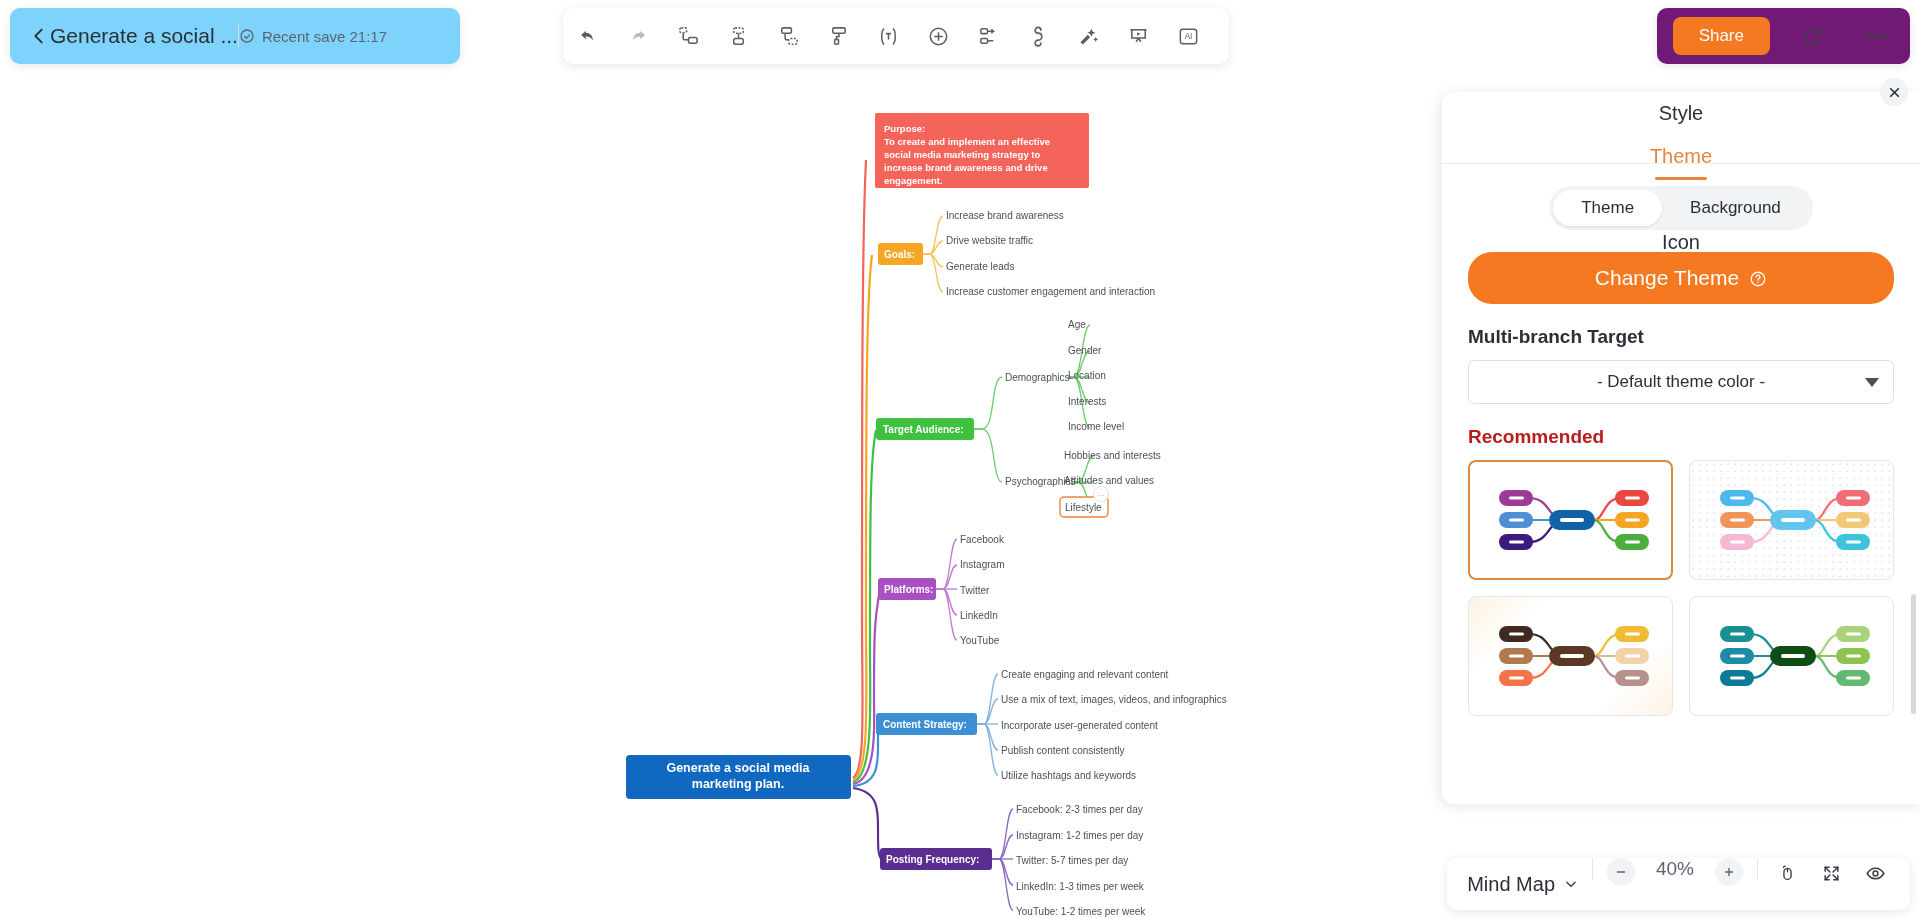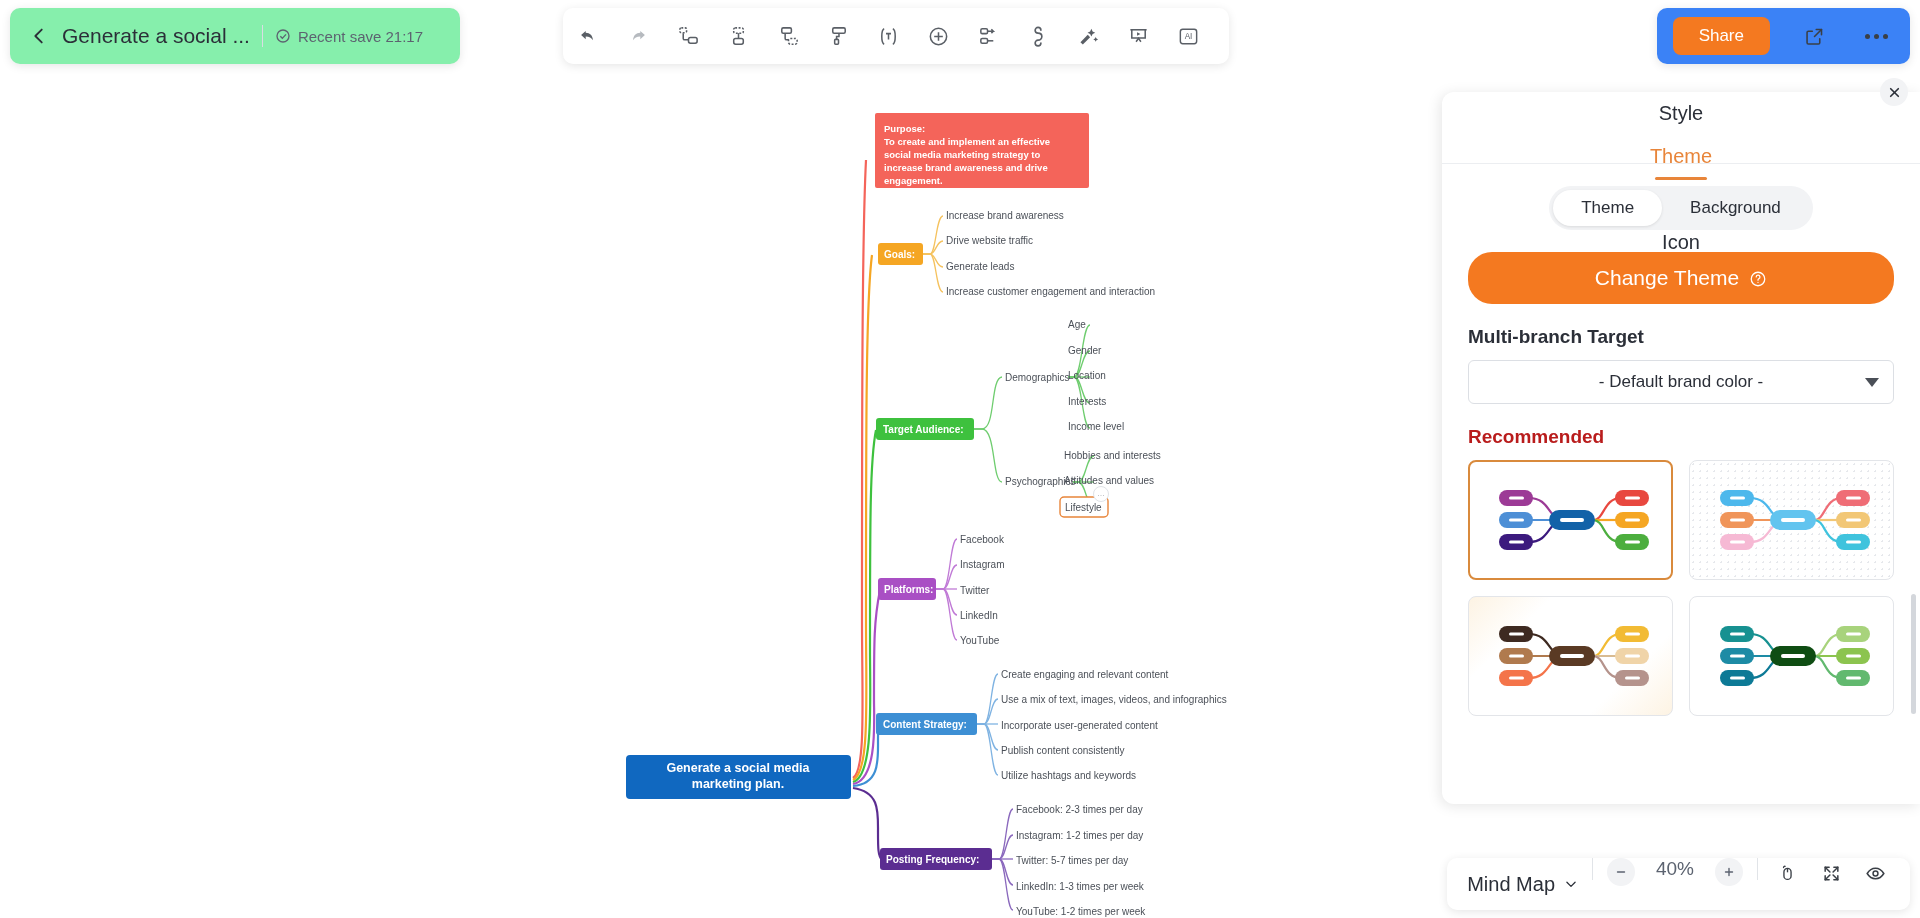--- a/index.html
+++ b/index.html
@@ -8,23 +8,23 @@
     font-family: "Liberation Sans", sans-serif;
     background: #ffffff;
     overflow: hidden;
   }
   #app { position: relative; width: 1920px; height: 918px; }
 
   
   .titlebar {
     position: absolute; left: 10px; top: 8px;
     width: 450px; height: 56px;
-    background: #86efac; border-radius: 10px;
+    background: #7dd3fc; border-radius: 10px;
     box-shadow: 0 2px 10px rgba(0,0,0,.10);
-    display: flex; align-items: center; padding: 0 18px; gap: 12px;
+    display: flex; align-items: center; padding: 0 18px; 
   }
   .back-chevron { width: 22px; height: 22px; flex: none; cursor: pointer; }
   .doc-title {
     font-size: 21px; color: #2b2f38; white-space: nowrap;
     overflow: hidden; text-overflow: ellipsis; max-width: 210px;
   }
   .tb-divider { width: 1px; height: 22px; background: #d9dde3; }
   .save-status { display: flex; align-items: center; gap: 7px; color: #5c6370; font-size: 15px; white-space: nowrap;}
   .check-circle { width: 16px; height: 16px; flex: none; }
 
@@ -38,21 +38,21 @@
   .tool-btn {
     width: 38px; height: 38px; border-radius: 7px;
     display: flex; align-items: center; justify-content: flex-start;
     cursor: pointer; color: #0f172a; background: transparent; border: 0;
   }
   .tool-btn svg { display: block; }
 
   
   .topright {
     position: absolute; right: 10px; top: 8px; height: 56px;
-    background: #3b82f6; border-radius: 10px;
+    background: #701a75; border-radius: 10px;
     box-shadow: 0 2px 10px rgba(0,0,0,.10);
     display: flex; align-items: center; padding: 0 16px; gap: 26px;
   }
   .share-btn {
     background: #f47920; color: #fff; border: 0; border-radius: 8px;
     padding: 9px 26px; font-size: 17px; cursor: pointer;
     font-family: "Liberation Sans", sans-serif;
   }
   .icon-btn { width: 36px; height: 36px; display:flex; align-items:center;
     justify-content:center; cursor:pointer; color:#3a3f46; border-radius:6px; }
@@ -450,21 +450,21 @@
           <svg width="18" height="18" viewBox="0 0 24 24" fill="none" stroke="#ffffff" stroke-width="1.7">
             <circle cx="12" cy="12" r="9"></circle>
             <path d="M9.6 9.3a2.5 2.5 0 1 1 3.3 2.4c-.6.3-.9.8-.9 1.5v.4" stroke-linecap="round"></path>
             <circle cx="12" cy="16.4" r=".9" fill="#fff" stroke="none"></circle>
             </svg>
         </span>
       </button>
 
       <div class="section-title">Multi-branch Target</div>
       <div class="select-box">
-        <span>- Default brand color -</span>
+        <span>- Default theme color -</span>
         <span class="select-caret"></span>
       </div>
 
       <div class="rec-title">Recommended</div>
       <div class="theme-grid">
 
         <div class="theme-card selected">
           <svg width="180" height="92" viewBox="0 0 180 92">
             <g fill="none" stroke-width="2.2">
               <path d="M48,24 C70,24 66,46 84,46" stroke="#9c3a96"></path>

